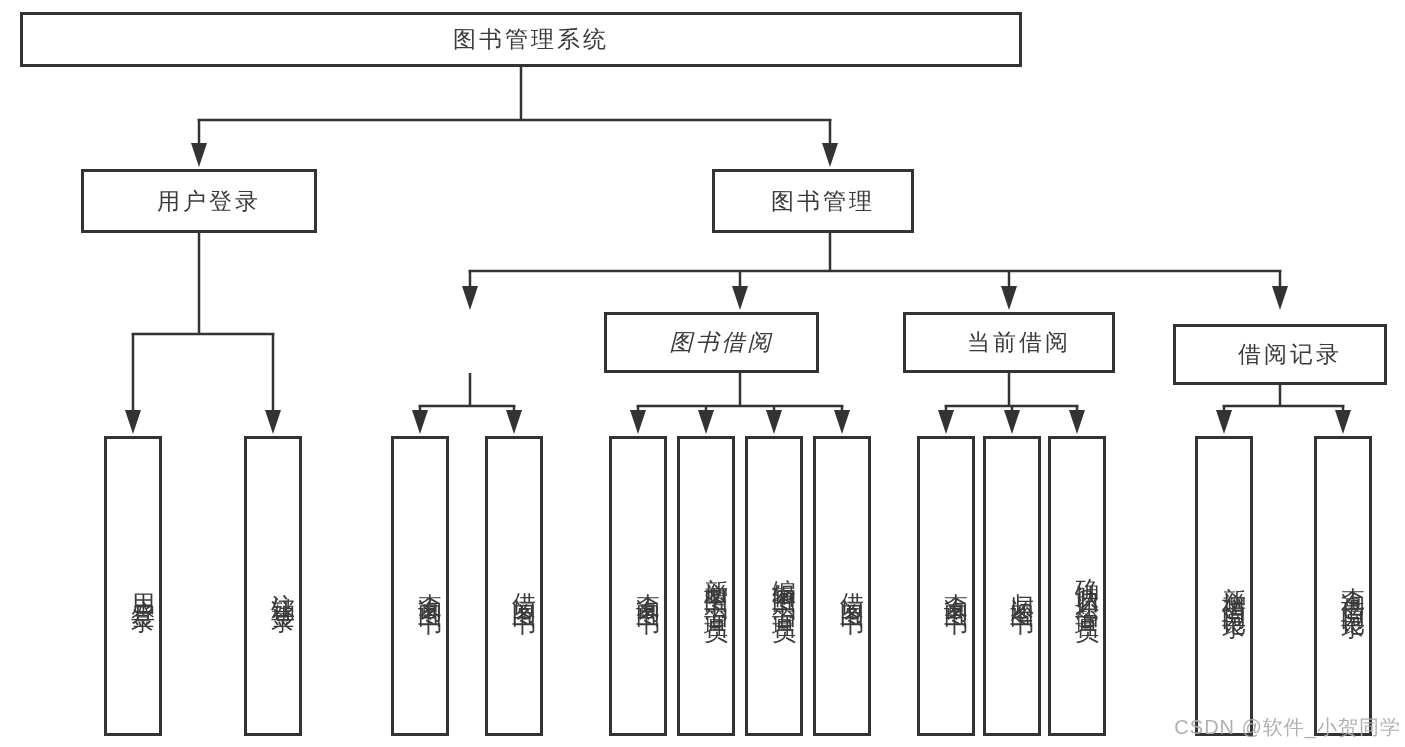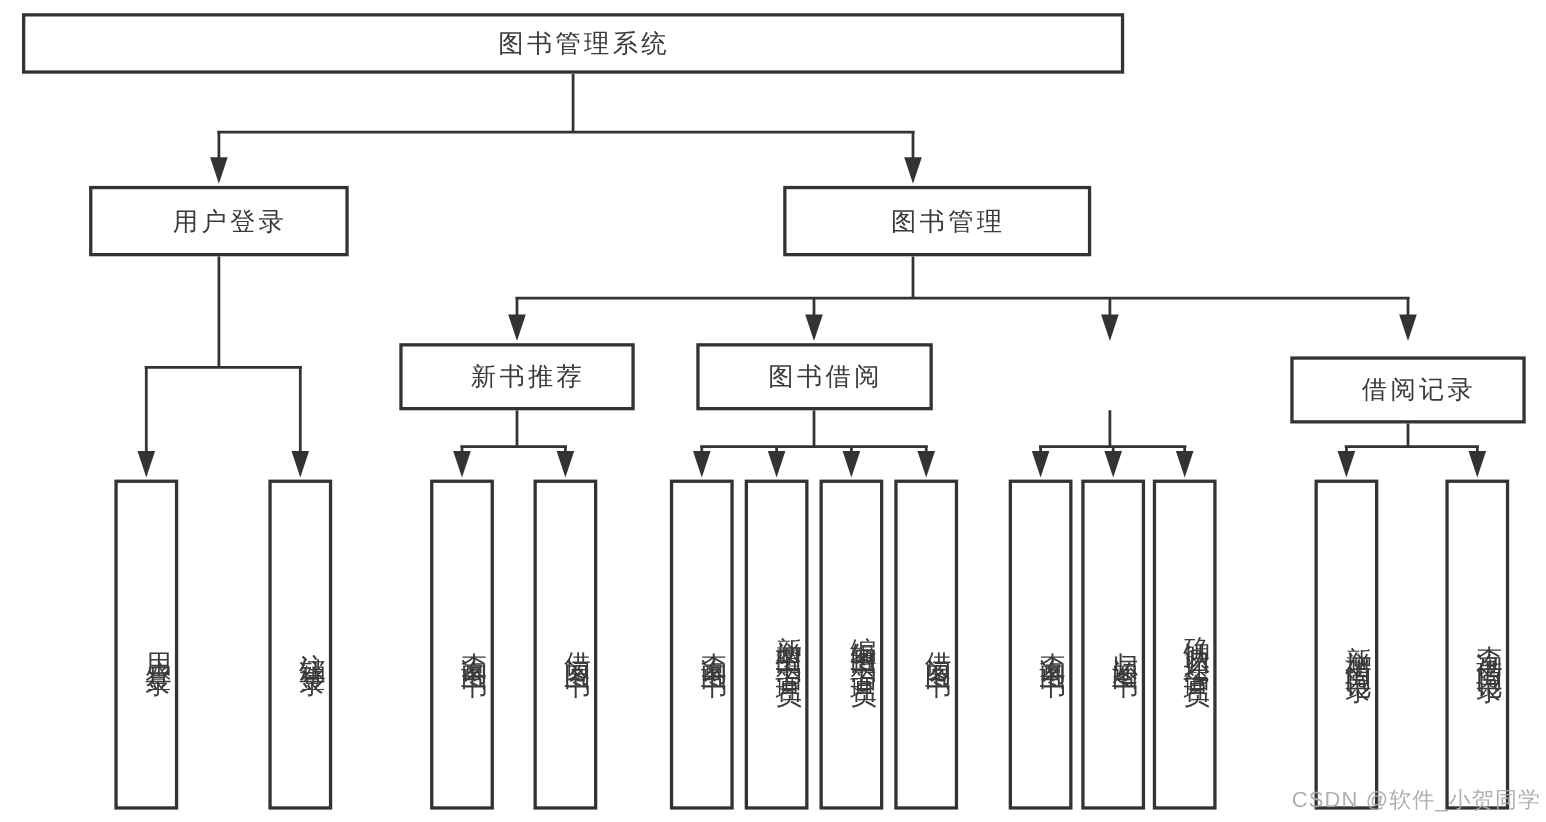--- a/index.html
+++ b/index.html
@@ -108,29 +108,29 @@
     </g>
   </svg>
 
   <div class="box hbox" style="left:20px; top:12px; width:1002px; height:55px;">
     <span>图书管理系统</span>
   </div>
 
   <div class="box hbox" style="left:81px; top:169px; width:236px; height:64px;">
     <span>用户登录</span>
   </div>
-  <div class="box hbox" style="left:712px; top:169px; width:280px; height:64px;">
+  <div class="box hbox" style="left:712px; top:169px; width:202px; height:64px;">
     <span>图书管理</span>
   </div>
 
-  <div class="box hbox" style="left:363px; top:312px; width:214px; height:61px;">
-    <span>新书推荐</span>
+  <div class="box hbox" style="left:604px; top:312px; width:215px; height:61px;font-style:italic;">
+    <span>图书借阅</span>
   </div>
-  <div class="box hbox" style="left:633px; top:312px; width:215px; height:61px;">
-    <span>图书借阅</span>
+  <div class="box hbox" style="left:903px; top:312px; width:212px; height:61px;">
+    <span>当前借阅</span>
   </div>
   <div class="box hbox" style="left:1173px; top:312px; width:214px; height:61px;margin-top:12px;">
     <span>借阅记录</span>
   </div>
 
   <div class="box vbox" style="left:104px; top:436px; width:58px; height:300px;">
     <span class="vtext">用户登录</span>
   </div>
   <div class="box vbox" style="left:244px; top:436px; width:58px; height:300px;">
     <span class="vtext">注销登录</span>

